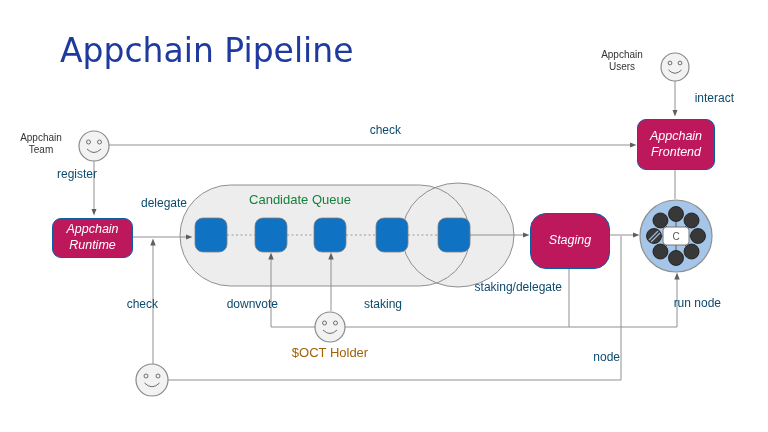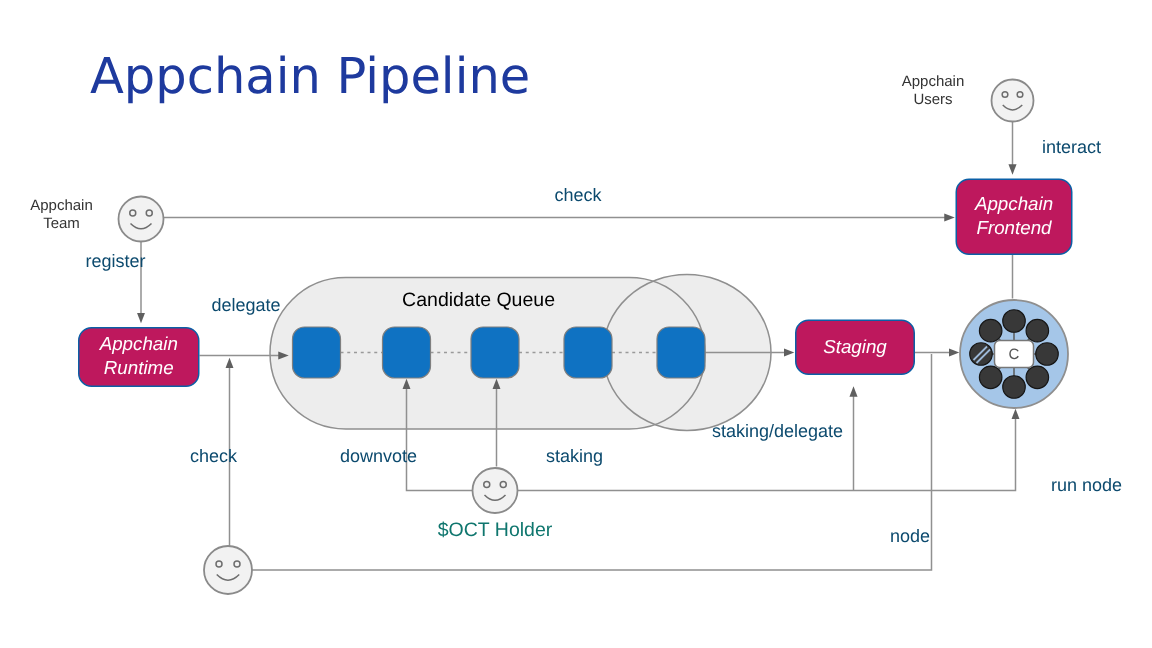--- a/index.html
+++ b/index.html
@@ -19,24 +19,24 @@
   }
   .actor-label{
     font-size:10px;color:#333;text-align:center;line-height:1.22;
   }
   .blue-box{
     background:#be185d;border:1px solid #0b5fa6;border-radius:9px;
     color:#fff;display:flex;align-items:center;justify-content:center;
     text-align:center;font-size:12.5px;line-height:1.25;box-sizing:border-box;font-style:italic;
   }
   .queue-title{
-    font-size:13px;color:#000000;text-align:right;
+    font-size:13px;color:#15803d;text-align:center;
   }
   .oct-label{
-    font-size:13px;color:#0f766e;text-align:center;
+    font-size:13px;color:#a16207;text-align:center;
   }
   .chain-center-label{
     left:663px;top:227px;width:26px;height:18px;
     display:flex;align-items:center;justify-content:center;
     font-size:10px;color:#555;
   }
 </style>
 </head>
 <body>
 
@@ -141,30 +141,30 @@
     </g>
   </svg>
 
   <div class="abs slide-title">Appchain Pipeline</div>
 
   <div class="abs actor-label" style="left:8px;top:132px;width:66px;">Appchain Team</div>
   <div class="abs actor-label" style="left:590px;top:49px;width:64px;">Appchain Users</div>
   <div class="abs oct-label" style="left:270px;top:345px;width:120px;">$OCT Holder</div>
 
   <div class="abs blue-box" style="left:52px;top:218px;width:81px;height:40px;">Appchain Runtime</div>
-  <div class="abs blue-box" style="left:530px;top:213px;width:80px;height:37px;">Staging</div>
+  <div class="abs blue-box" style="left:530px;top:213px;width:80px;height:56px;border-radius:16px;">Staging</div>
   <div class="abs blue-box" style="left:637px;top:119px;width:78px;height:51px;">Appchain Frontend</div>
 
   <div class="abs queue-title" style="left:230px;top:192px;width:140px;">Candidate Queue</div>
   <div class="abs chain-center-label">C</div>
 
   <div class="abs edge-label" style="left:341px;top:124px;width:60px;">check</div>
   <div class="abs edge-label" style="left:37px;top:168px;width:60px;">register</div>
   <div class="abs edge-label" style="left:117px;top:197px;width:70px;">delegate</div>
   <div class="abs edge-label" style="left:682px;top:92px;width:52px;">interact</div>
   <div class="abs edge-label" style="left:98px;top:298px;width:60px;">check</div>
   <div class="abs edge-label" style="left:208px;top:298px;width:70px;">downvote</div>
   <div class="abs edge-label" style="left:342px;top:298px;width:60px;">staking</div>
   <div class="abs edge-label" style="left:462px;top:281px;width:100px;">staking/delegate</div>
-  <div class="abs edge-label" style="left:686px;top:297px;width:62px;margin-top:20px;">run node</div>
+  <div class="abs edge-label" style="left:659px;top:297px;width:62px;">run node</div>
   <div class="abs edge-label" style="left:560px;top:351px;width:60px;">node</div>
 
 </div>
 
 </body></html>

